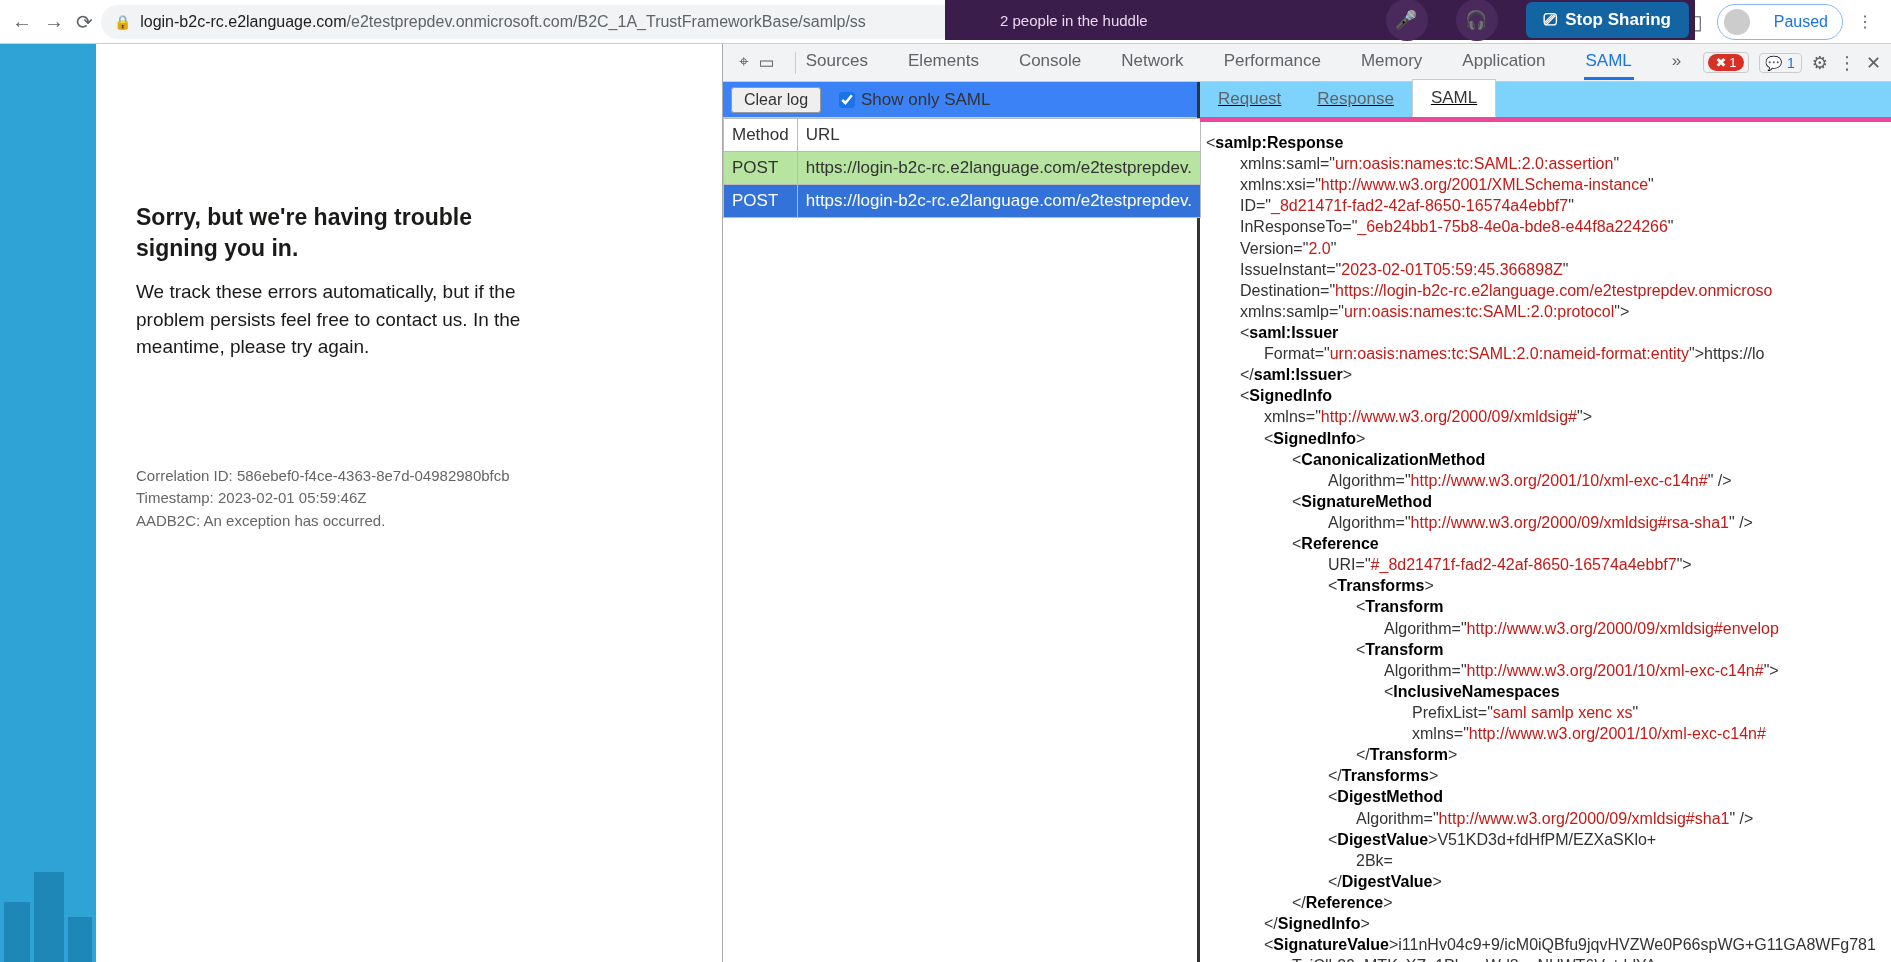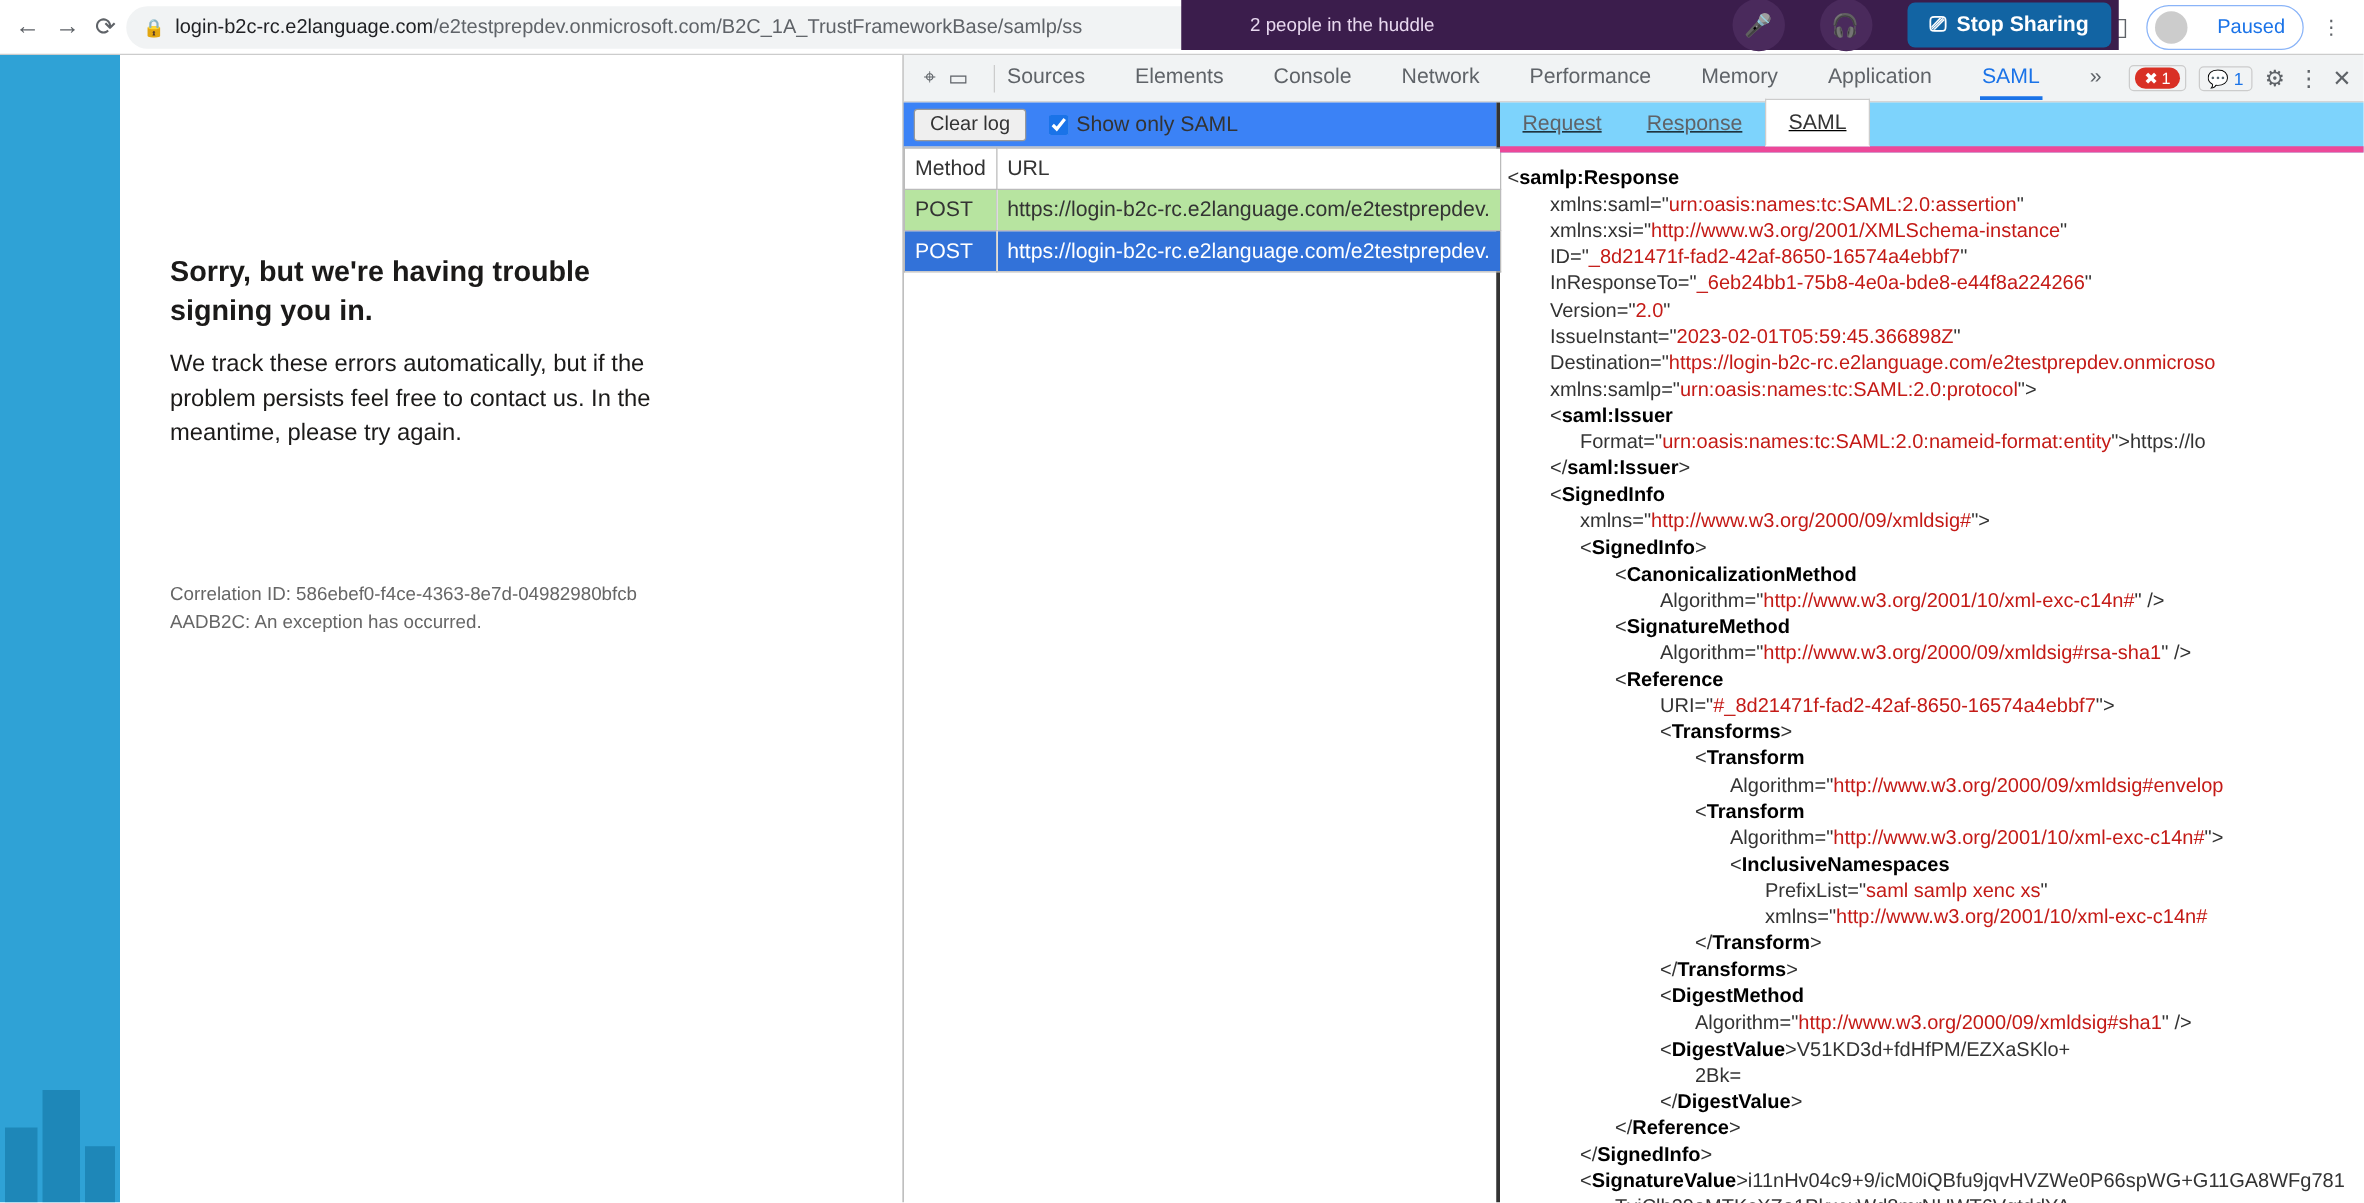--- a/index.html
+++ b/index.html
@@ -118,20 +118,21 @@
         <rect x="4" y="60" width="26" height="60" fill="#1e87b8"></rect>
         <rect x="34" y="30" width="30" height="90" fill="#1e87b8"></rect>
         <rect x="68" y="75" width="24" height="45" fill="#1e87b8"></rect>
       </svg>
     </div>
     <div class="error-block">
       <div class="error-title">Sorry, but we're having trouble signing you in.</div>
       <div class="error-body">We track these errors automatically, but if the problem persists feel free to contact us. In the meantime, please try again.</div>
       <div class="diag">
         <div><span>Correlation ID: </span><span>586ebef0-f4ce-4363-8e7d-04982980bfcb</span></div>
+        <div><span>Timestamp: </span><span>2023-02-01 05:59:46Z</span></div>
         <div><span>AADB2C: </span><span>An exception has occurred.</span></div>
       </div>
     </div>
   </div>
 
   <div class="devtools">
     <div class="dt-column">
       <div class="dt-top">
         <div class="pick">
           <span>⌖</span>

